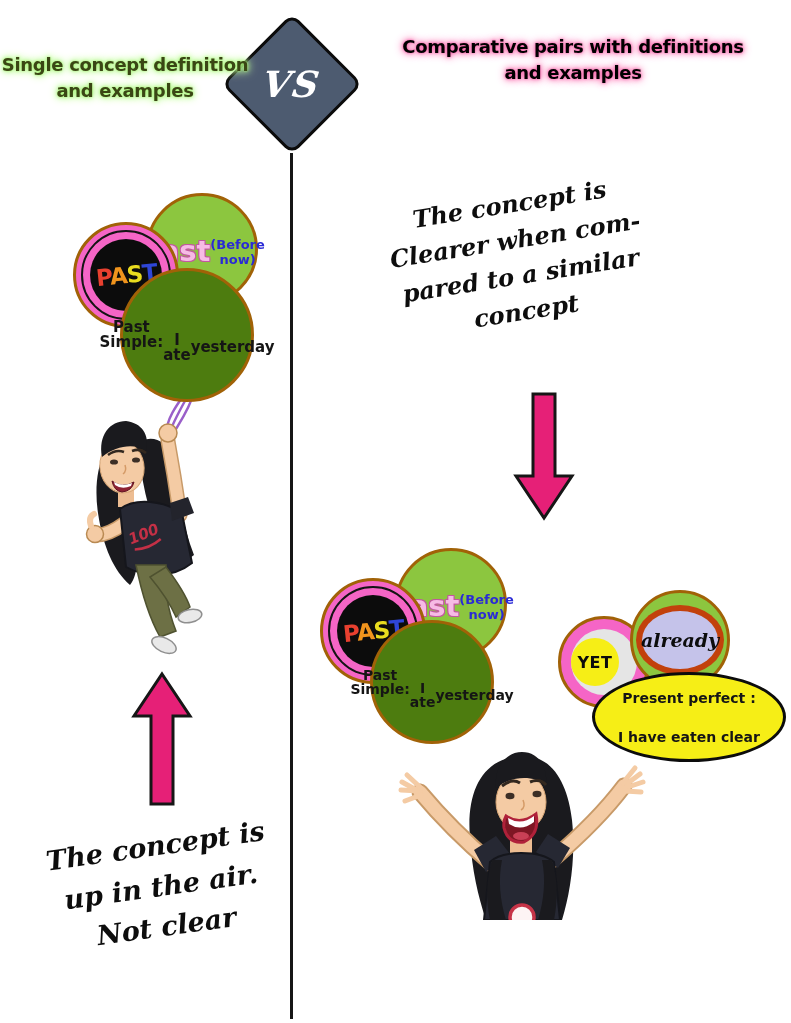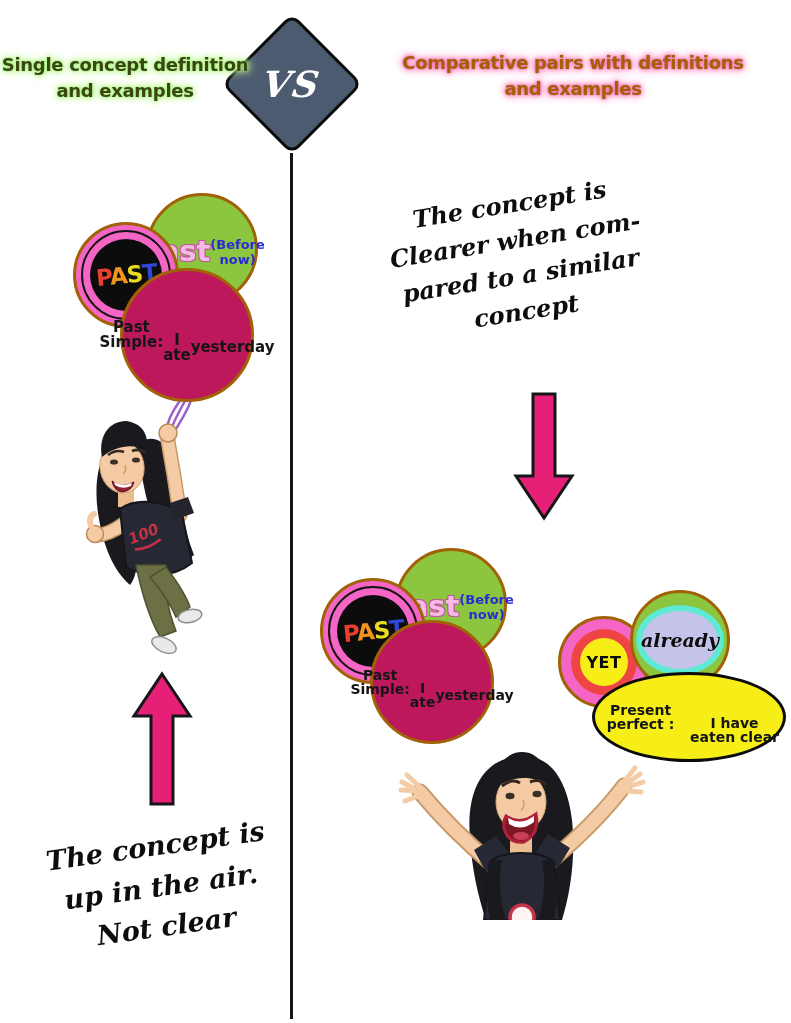--- a/index.html
+++ b/index.html
@@ -24,58 +24,58 @@
     font-size:36px; color:#ffffff; letter-spacing:2px;
   }
 
   
   .title { text-align:center; font-weight:700; font-size:18px; line-height:1.45; letter-spacing:-0.3px; }
   .title-left {
     left:0px; top:52px; width:250px; color:#3a4614;
     text-shadow:0 0 2px #a5f375, 0 0 5px #a5f375, 0 0 9px #c0f99a, 0 0 12px #d4fcb8;
   }
   .title-right {
-    left:388px; top:50px; width:370px; color:#a16207;
+    left:388px; top:34px; width:370px; color:#000000;
     text-shadow:0 0 2px #f45ea6, 0 0 5px #f45ea6, 0 0 9px #f98cc0, 0 0 12px #fcb3d6;
   }
 
   
   .circle { position:absolute; border-radius:50%; border:3px solid #a16207;
             display:flex; align-items:center; justify-content:center; text-align:center; }
   .c-pink   { background:#f565c6; }
   .c-green  { background:#8cc63f; }
-  .c-yellow { background:#be185d; }
+  .c-yellow { background:#4d7c0f; }
   .inner-ring { position:absolute; inset:5px; border:2px solid #141414; border-radius:50%; }
   .black-disc { position:absolute; left:50%; top:50%; transform:translate(-50%,-50%);
                 width:72px; height:72px; background:#0c0c0c; border-radius:50%;
                 display:flex; align-items:center; justify-content:center; }
   .rainbow-word { font-weight:800; font-size:23px; letter-spacing:-1px; transform:rotate(-6deg); }
   .past-title { font-size:29px; font-weight:800; color:#f6bbe4;
                 text-shadow:-1px -1px 0 #c2589f, 1px -1px 0 #c2589f, -1px 1px 0 #c2589f, 1px 1px 0 #c2589f; }
   .past-sub   { font-size:13px; font-weight:700; color:#2a2ad6; margin-top:2px; }
   .yline { font-size:15px; font-weight:700; color:#151515; line-height:1.0; }
   .yline + .yline { margin-top:25px; }
   .yline-sm { font-size:14px; }
 
   
   .yet-black { position:absolute; left:50%; top:50%; transform:translate(-50%,-50%);
-               width:66px; height:66px; background:#ef4444; border-radius:50%;
-               display:flex; align-items:center; justify-content:center; }
+               width:66px; height:66px; background:#e5e5e5; border-radius:50%;
+               display:flex; align-items:center; }
   .yet-yellow{ width:48px; height:48px; background:#f6ee16; border-radius:50%;
                display:flex; align-items:center; justify-content:center;
                font-size:16px; font-weight:800; letter-spacing:0.5px; color:#0c0c0c; }
   .already-black { position:absolute; left:50%; top:50%; transform:translate(-50%,-50%);
-                   width:88px; height:70px; background:#5eead4; border-radius:50%;
+                   width:88px; height:70px; background:#c2410c; border-radius:50%;
                    display:flex; align-items:center; justify-content:center; }
   .already-lav { width:76px; height:58px; background:#c5c3ea; border-radius:50%;
                  display:flex; align-items:center; justify-content:center;
                  font-family:"DejaVu Serif", serif; font-style:italic; font-weight:700;
                  font-size:19px; color:#0c0c0c; }
   .pp-ellipse { position:absolute; border:3px solid #0c0c0c; border-radius:50%;
-                background:#f6ee16; display:flex; flex-direction:row; align-items:center;
+                background:#f6ee16; display:flex; flex-direction:column; align-items:center;
                 justify-content:center; text-align:center; }
 
   
   .caption { font-family:"DejaVu Serif", serif; font-style:italic; font-weight:700;
              color:#0d0d0d; text-align:center; }
   .caption-left  { left:28px;  top:826px; width:266px; font-size:27px; line-height:1.5;  transform:rotate(-8deg); }
   .caption-right { left:372px; top:186px; width:292px; font-size:24px; line-height:1.5; transform:rotate(-9deg); }
 
   svg { display:block; }
 </style>

